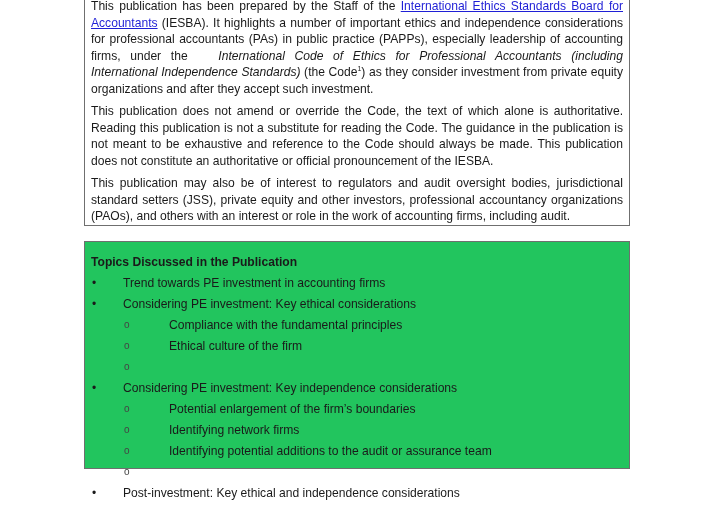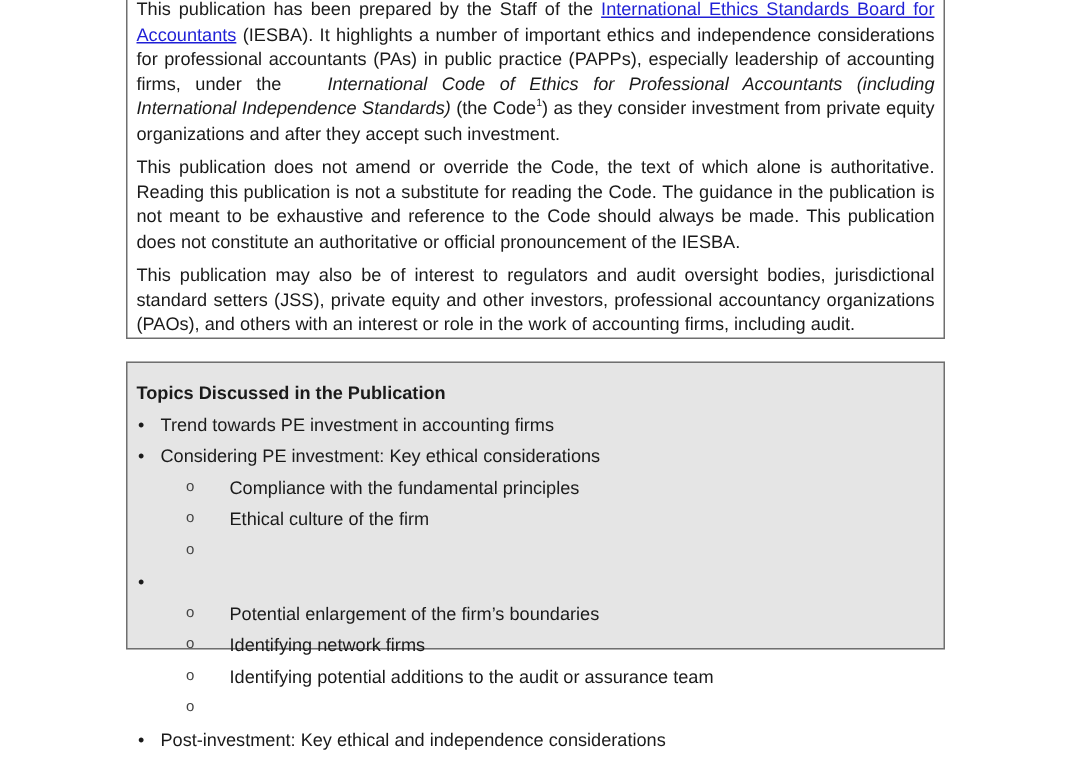--- a/index.html
+++ b/index.html
@@ -41,23 +41,23 @@
     .intro-box sup {
       font-size: 7px;
       vertical-align: super;
       line-height: 0;
     }
     .topics-box {
       position: absolute;
       left: 84px;
       top: 241px;
       width: 546px;
-      height: 192px;
+      height: 228px;
       border: 1.5px solid #6f6f6f;
-      background: #e5e5e5;
+      background: #22c55e;
       padding: 12px 6px 0 6px;
     }
     .topics-title {
       font-size: 12.1px;
       font-weight: bold;
       line-height: 16px;
       height: 21px;
     }
     .topic-list { list-style: none; }
     .topic-item {
@@ -65,23 +65,23 @@
       height: 21px;
       line-height: 16px;
       font-size: 12.1px;
     }
     .topic-item .marker {
       position: absolute;
       top: 0;
       font-size: 12px;
     }
     .topic-item.level-1 .marker { left: 1px; }
-    .topic-item.level-1 .label { position: absolute; left: 16px; top: 0; }
+    .topic-item.level-1 .label { position: absolute; left: 32px; top: 0; }
     .topic-item.level-2 .marker { left: 33px; font-size: 10px; color: #444; }
-    .topic-item.level-2 .label { position: absolute; left: 62px; top: 0; }
+    .topic-item.level-2 .label { position: absolute; left: 78px; top: 0; }
   </style>
 </head>
 <body>
 
 <div class="page">
 
   <div class="intro-box">
     <p><span>This publication has been prepared by the Staff of the </span><a>International Ethics Standards Board for Accountants</a><span> (IESBA). It highlights a number of important ethics and independence considerations for professional accountants (PAs) in public practice (PAPPs), especially leadership of accounting firms, under the </span><em>International Code of Ethics for Professional Accountants (including International Independence Standards)</em><span> (the Code</span><sup>1</sup><span>) as they consider investment from private equity organizations and after they accept such investment.</span></p>
     <p>This publication does not amend or override the Code, the text of which alone is authoritative. Reading this publication is not a substitute for reading the Code. The guidance in the publication is not meant to be exhaustive and reference to the Code should always be made. This publication does not constitute an authoritative or official pronouncement of the IESBA.</p>
     <p>This publication may also be of interest to regulators and audit oversight bodies, jurisdictional standard setters (JSS), private equity and other investors, professional accountancy organizations (PAOs), and others with an interest or role in the work of accounting firms, including audit.</p>
@@ -104,20 +104,21 @@
         </li>
         <li class="topic-item level-2">
           <span class="marker">o</span>
           <span class="label">Ethical culture of the firm</span>
         </li>
         <li class="topic-item level-2">
           <span class="marker">o</span>
         </li>
         <li class="topic-item level-1">
           <span class="marker">•</span>
+          <span class="label">Considering PE investment: Key independence considerations</span>
         </li>
         <li class="topic-item level-2">
           <span class="marker">o</span>
           <span class="label">Potential enlargement of the firm’s boundaries</span>
         </li>
         <li class="topic-item level-2">
           <span class="marker">o</span>
           <span class="label">Identifying network firms</span>
         </li>
         <li class="topic-item level-2">

